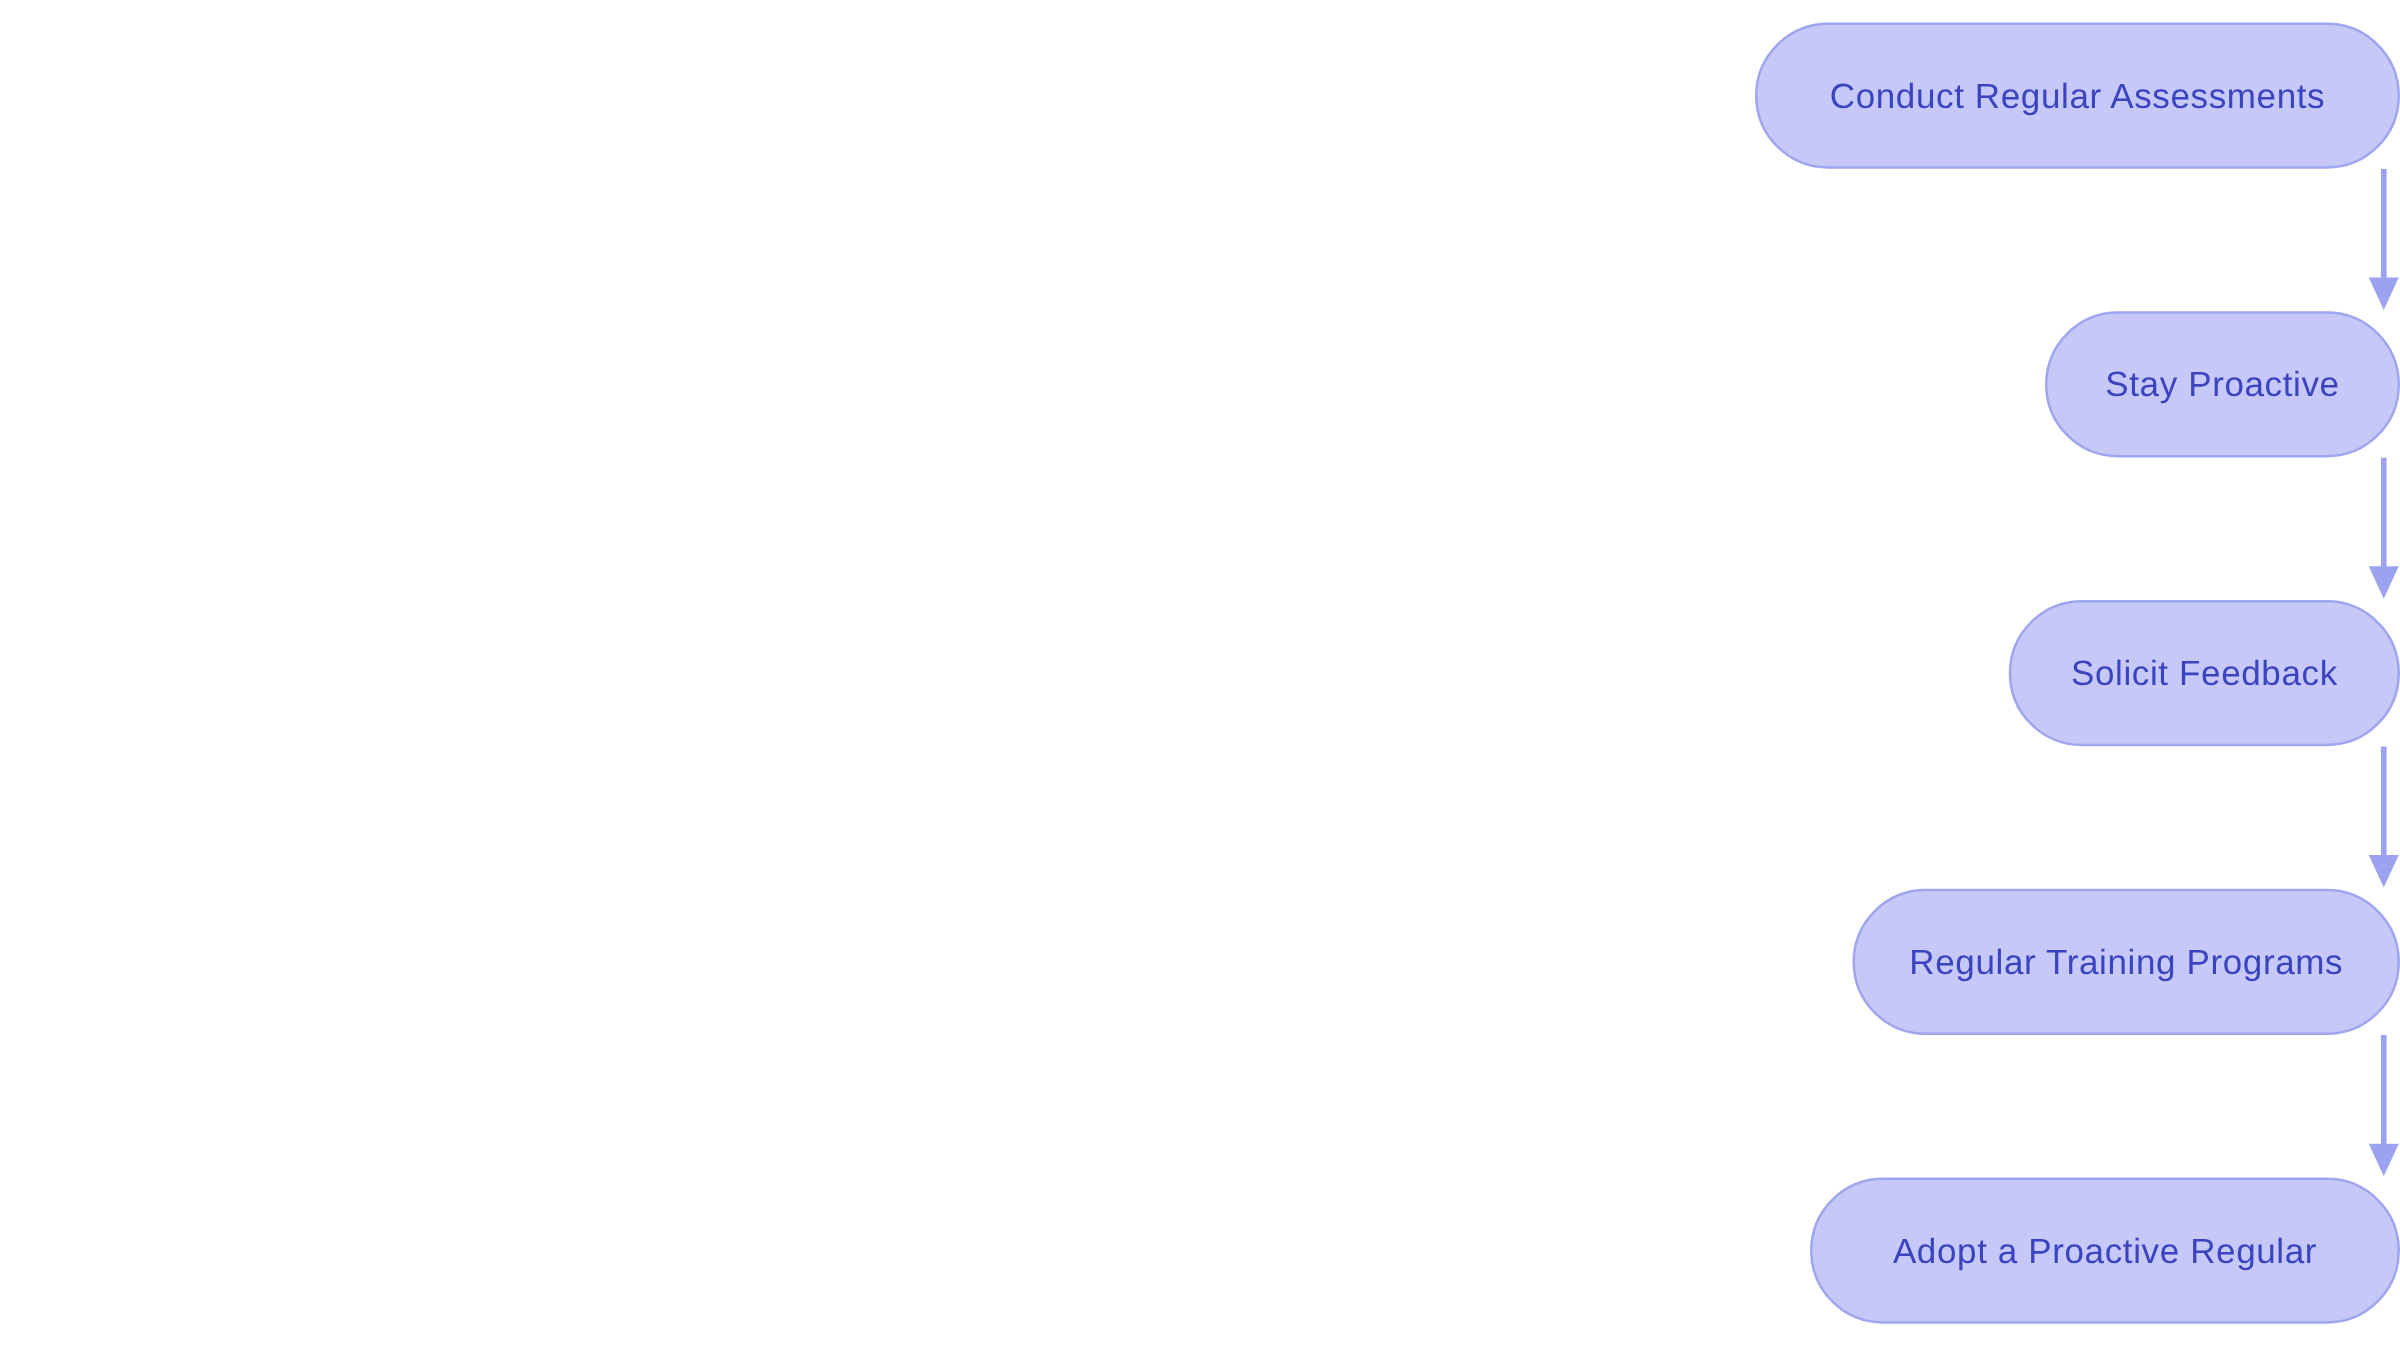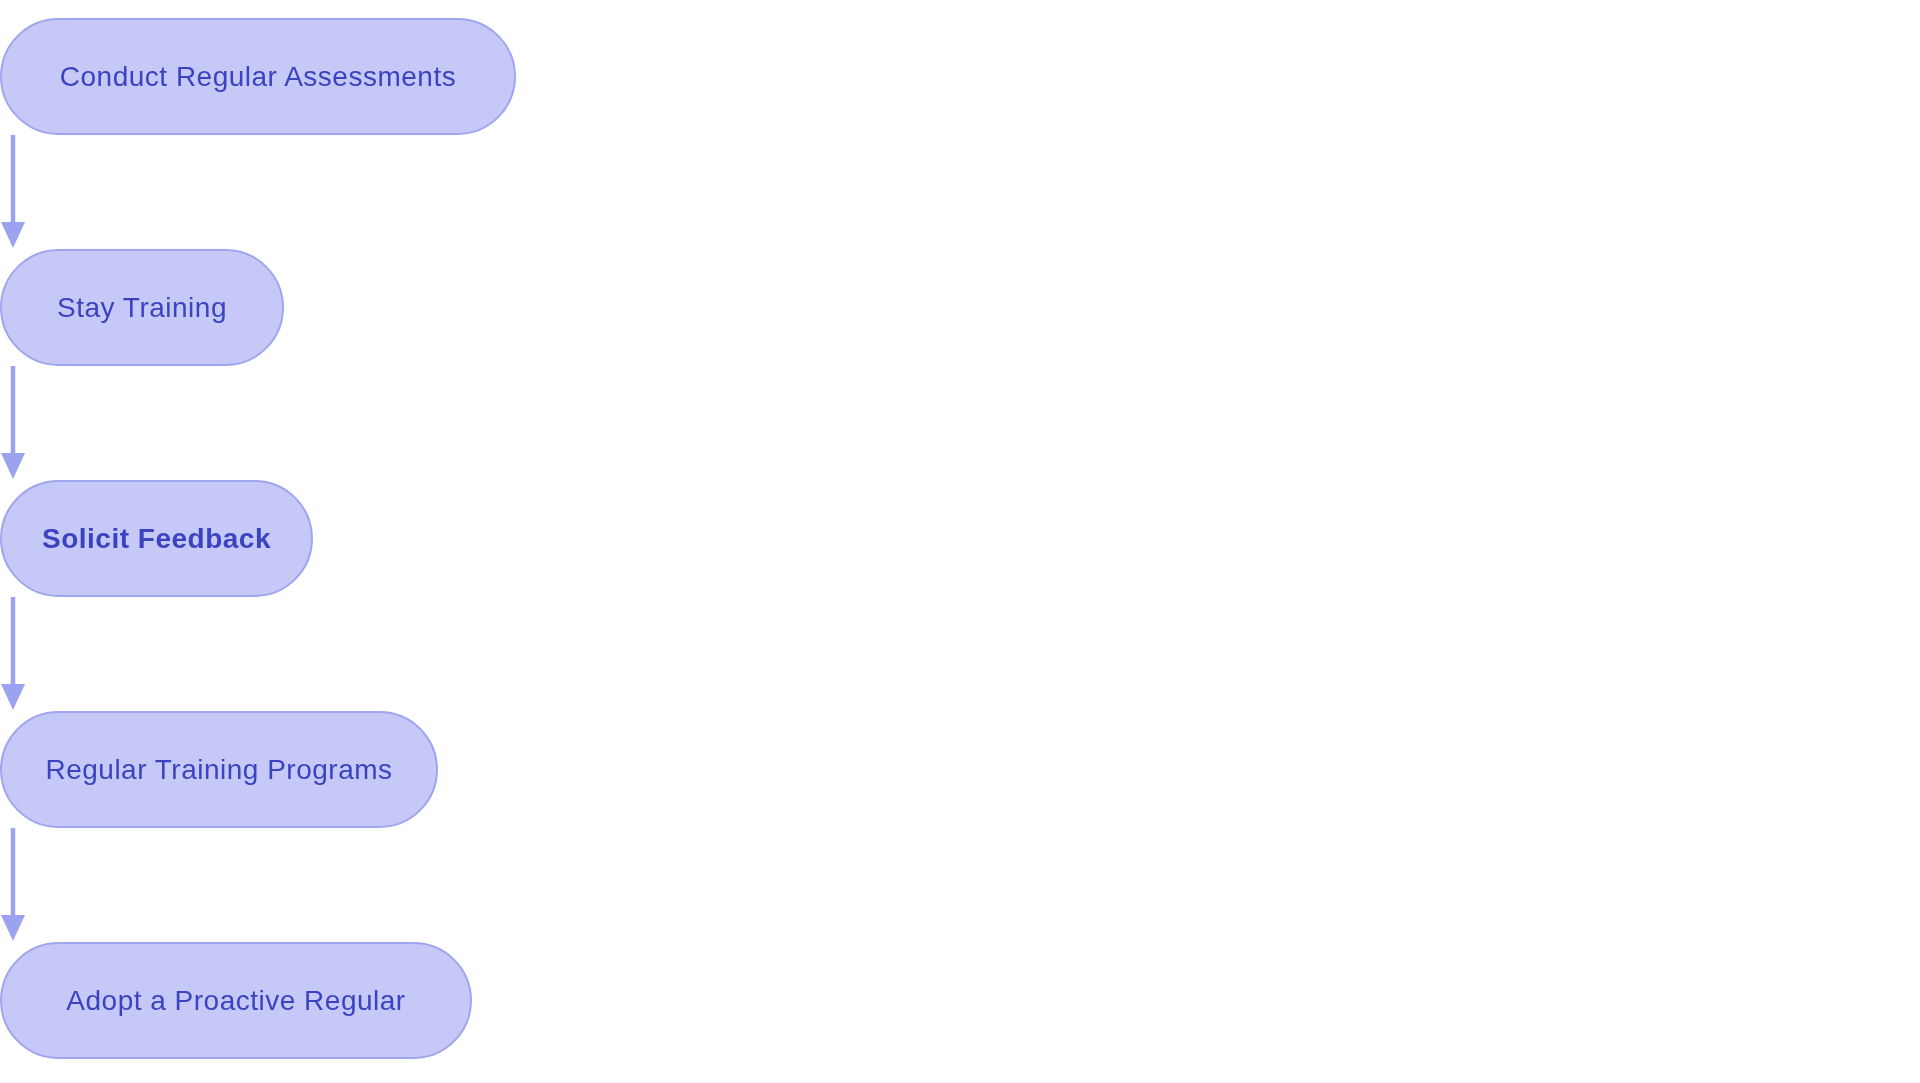--- a/index.html
+++ b/index.html
@@ -11,41 +11,41 @@
   }
   *{margin:0;padding:0;box-sizing:border-box;}
   html,body{background:var(--bg);}
   body{
     font-family:"Liberation Sans", sans-serif;
     width:1920px;height:1083px;overflow:hidden;
   }
   .canvas{
     position:relative;
     width:1920px;height:810px;
-    display:flex;flex-direction:column;align-items:flex-start;
+    display:flex;flex-direction:column;align-items:flex-end;
     padding-top:18px;
     background:var(--bg);
   }
   .node{
     height:117px;
     border-radius:60px;
     background:var(--node-fill);
     border:2px solid var(--node-border);
     display:flex;align-items:center;justify-content:center;
     flex:0 0 auto;
   }
   .node span{
     font-size:28px;
     letter-spacing:0.5px;
     color:var(--text-color);
     white-space:nowrap;
   }
   .n1{width:516px;}
   .n2{width:284px;}
-  .n3{width:313px;font-weight:bold;}
+  .n3{width:313px;}
   .n4{width:438px;}
   .n5{width:472px;}
   .arrow{
     flex:0 0 auto;
     display:block;
     width:26px;height:114px;
   }
   .arrow line{stroke:var(--arrow-color);stroke-width:4.5;}
   .arrow polygon{fill:var(--arrow-color);}
 </style>
@@ -57,21 +57,21 @@
   <div class="node n1">
     <span>Conduct Regular Assessments</span>
   </div>
 
   <svg class="arrow" viewBox="0 0 26 114" xmlns="http://www.w3.org/2000/svg">
     <line x1="13" y1="0" x2="13" y2="90"></line>
     <polygon points="1,87 25,87 13,113"></polygon>
   </svg>
 
   <div class="node n2">
-    <span>Stay Training</span>
+    <span>Stay Proactive</span>
   </div>
 
   <svg class="arrow" viewBox="0 0 26 114" xmlns="http://www.w3.org/2000/svg">
     <line x1="13" y1="0" x2="13" y2="90"></line>
     <polygon points="1,87 25,87 13,113"></polygon>
   </svg>
 
   <div class="node n3">
     <span>Solicit Feedback</span>
   </div>

